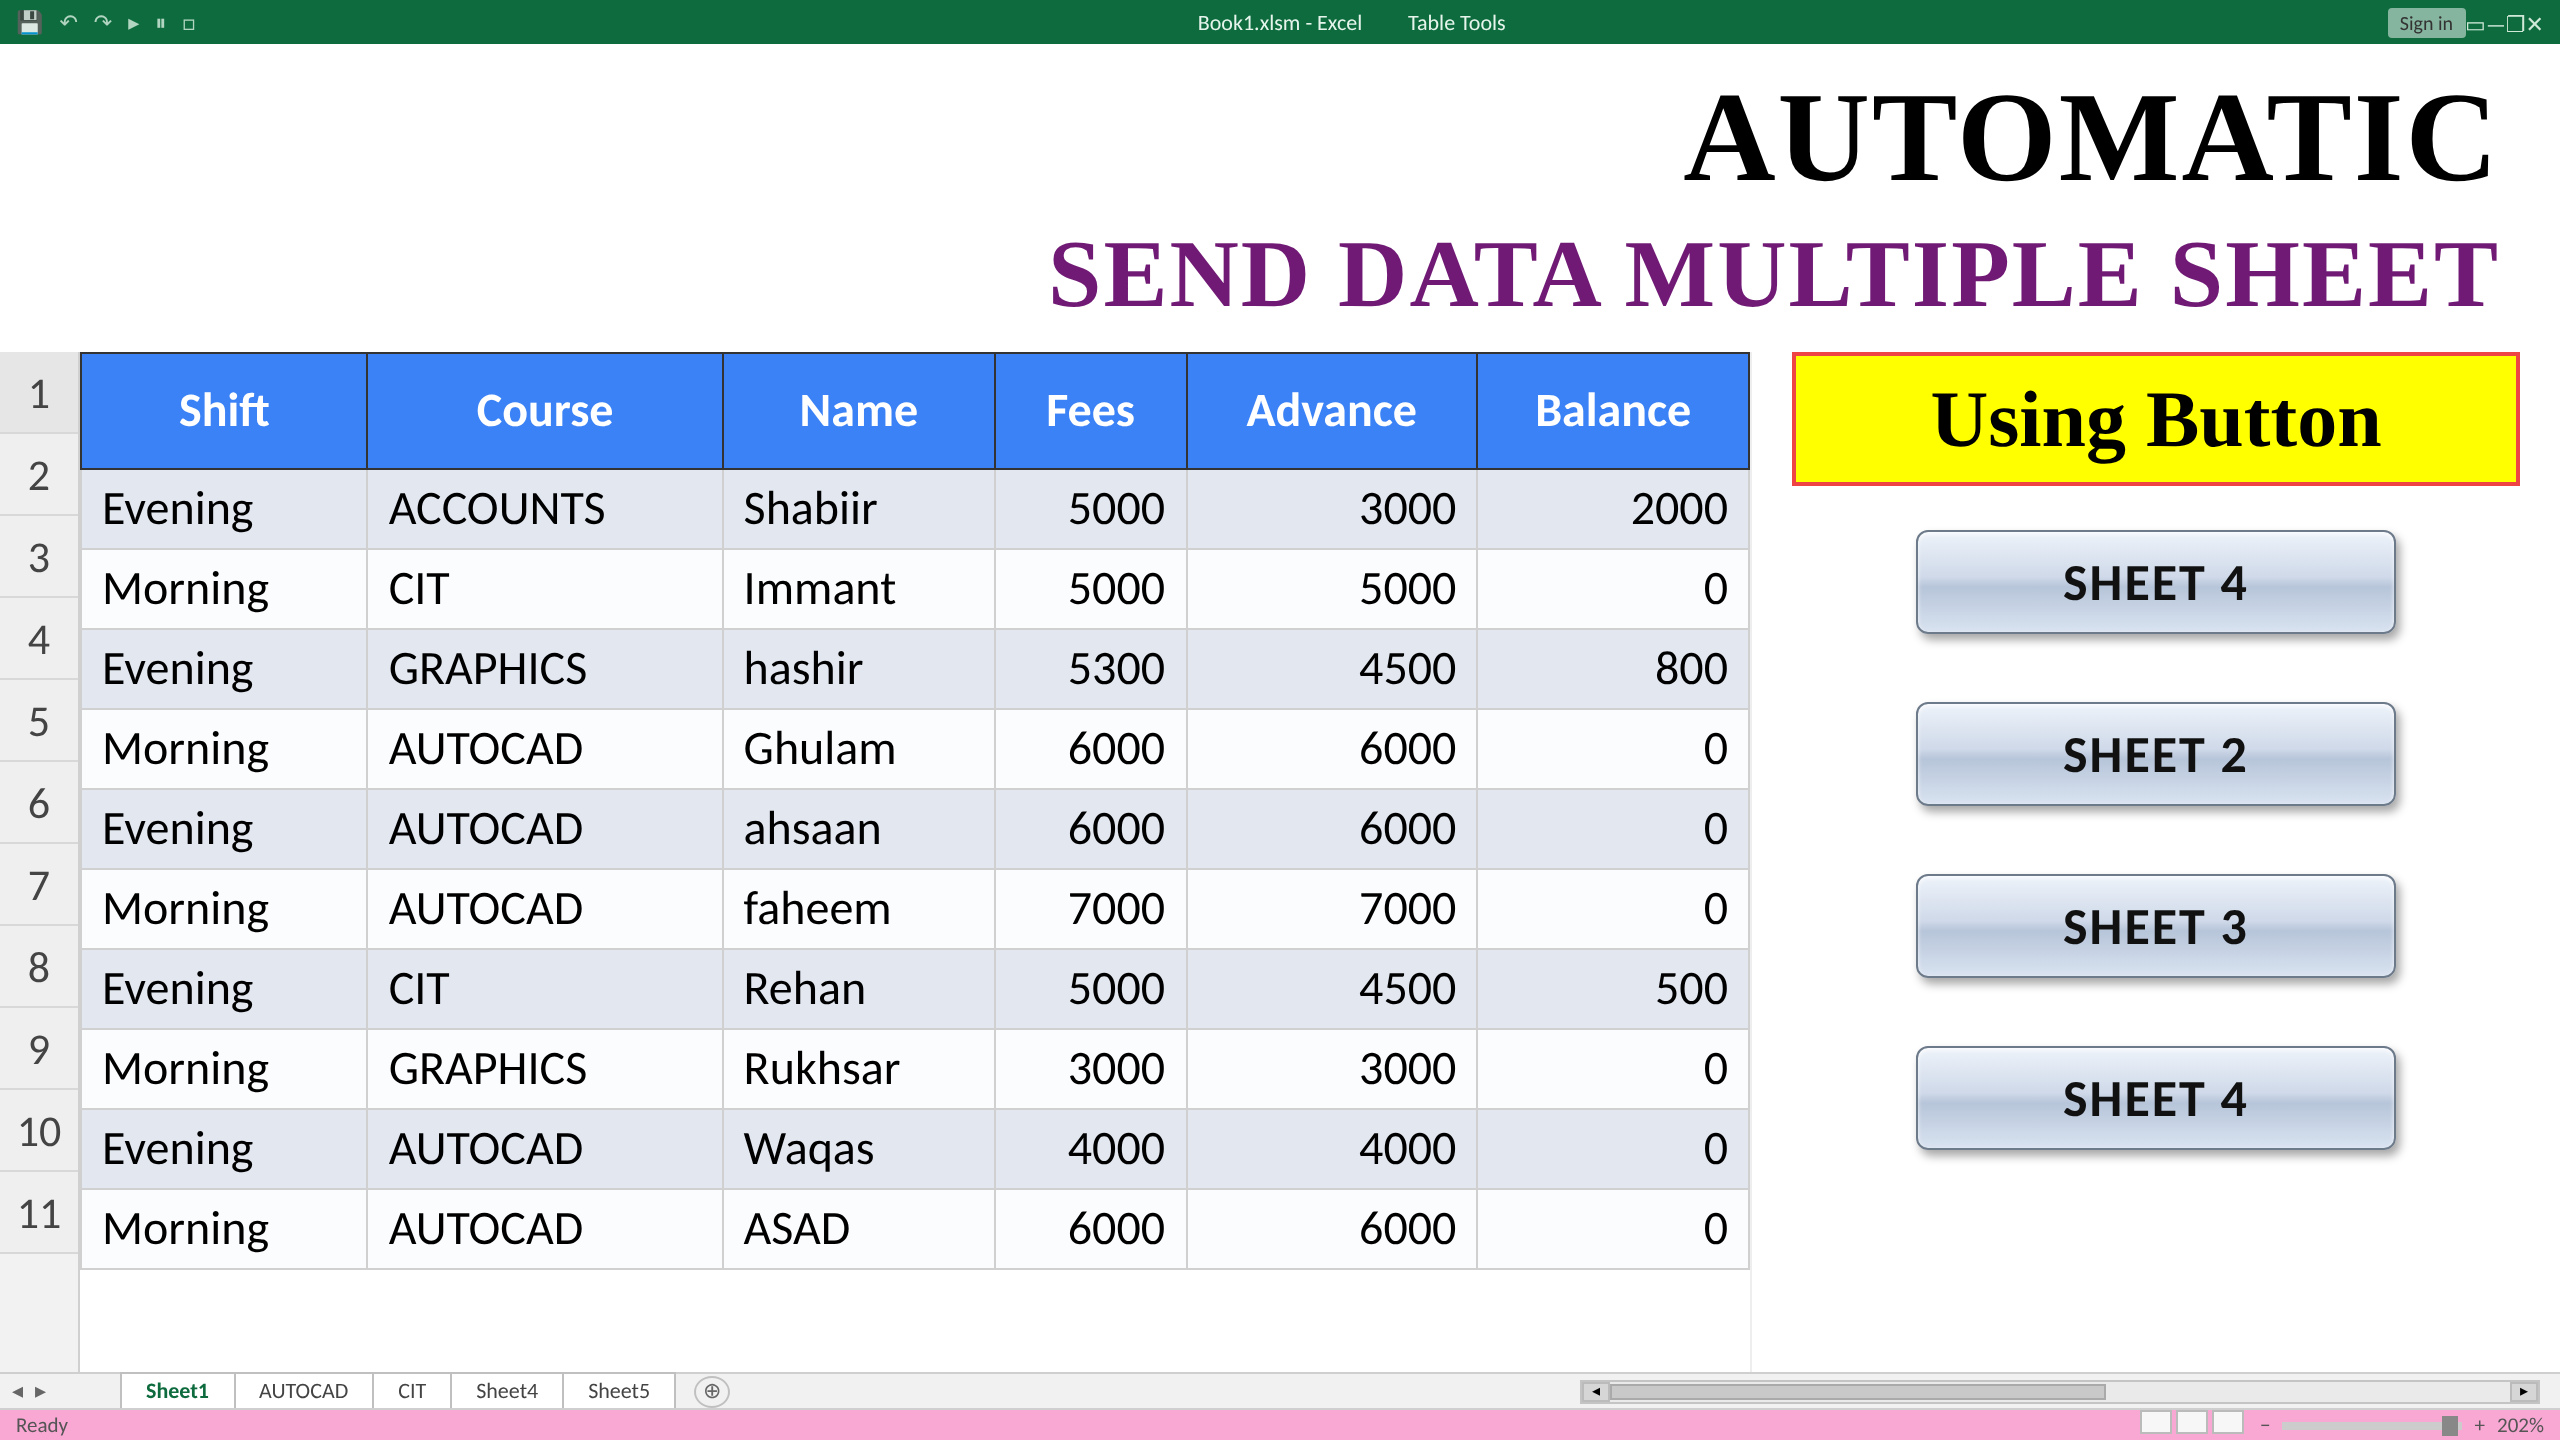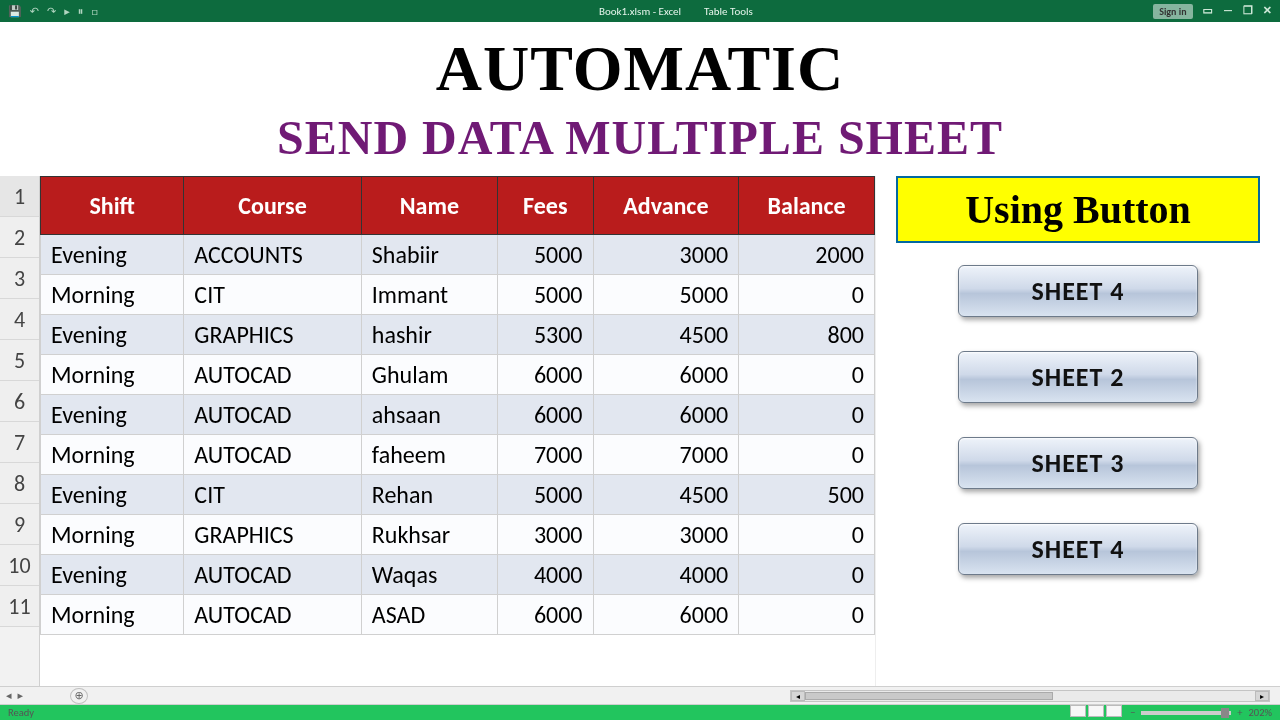--- a/index.html
+++ b/index.html
@@ -3,63 +3,63 @@
 <meta charset="utf-8">
 <style>
   * { box-sizing: border-box; margin: 0; padding: 0; }
   html, body { width: 1280px; height: 720px; overflow: hidden; font-family: Calibri, Arial, sans-serif; background: #fff; }
   
   
   .titlebar { height: 22px; background: #0d6b3e; color: #cfe8d8; display: flex; align-items: center; padding: 0 8px; font-size: 11px; position: relative; }
   .titlebar .qat { display: flex; gap: 8px; align-items: center; }
   .titlebar .qat span { opacity: .85; }
   .titlebar .title-center { position: absolute; left: 50%; transform: translateX(-50%); color: #e6f5ec; }
-  .titlebar .title-right { position: absolute; right: 8px; display: flex; gap: 10px; align-items: flex-start; font-weight: bold; }
+  .titlebar .title-right { position: absolute; right: 8px; display: flex; align-items: flex-end; }
   .titlebar .signin { background: rgba(255,255,255,.5); color: #333; padding: 1px 6px; border-radius: 2px; font-size: 10px; }
   
   
-  .overlay { position: absolute; top: 22px; left: 20px; right: 20px; background: #fff; padding: 10px 10px 6px 10px; text-align: center; z-index: 2; }
+  .overlay { position: absolute; top: 22px; left: 20px; right: 20px; background: #fff; padding: 10px 10px 6px 10px; text-align: right; z-index: 2; }
   .overlay h1 { font-family: "Times New Roman", serif; font-size: 64px; font-weight: 700; letter-spacing: 1px; color: #000; }
   .overlay h2 { font-family: "Times New Roman", serif; font-size: 48px; font-weight: 700; color: #701a75; margin-top: 4px; letter-spacing: 1px; }
   
   
   .workspace { position: absolute; top: 176px; left: 0; right: 0; bottom: 34px; display: flex; }
   
   
   .gutter { width: 40px; background: #f2f2f2; border-right: 1px solid #d0d0d0; }
   .gutter div { height: 41px; border-bottom: 1px solid #d8d8d8; display: flex; align-items: center; justify-content: center; font-size: 22px; color: #444; background: #efefef; }
   .gutter div:first-child { background: #e6e6e6; height: 41px; }
   
   
   .tablewrap { flex: 1; overflow: hidden; }
   table.excel { border-collapse: collapse; width: 100%; font-size: 24px; }
-  table.excel th { background: #b91c1c; color: #fff; font-weight: 700; padding: 14px 10px; text-align: center; height: 41px; border: 1px solid #333; }
+  table.excel th { background: #3b82f6; color: #fff; font-weight: 700; padding: 14px 10px; text-align: center; height: 41px; border: 1px solid #333; }
   table.excel td { padding: 5px 10px; border: 1px solid #d0d0d0; height: 24px; }
   table.excel tbody tr:nth-child(odd)  { background: #e2e7f0; }
   table.excel tbody tr:nth-child(even) { background: #fbfcfe; }
   .num { text-align: right; padding-right: 14px; }
   
   
   .rightpanel { width: 405px; background: #fff; padding: 0 20px; position: relative; border-left: 1px solid #eee;}
-  .using-btn { background: #ffff00; color: #000; font-family: "Times New Roman", serif; font-size: 40px; font-weight: 700; text-align: center; padding: 8px 6px; border: 2px solid #0369a1; margin-bottom: 22px; }
+  .using-btn { background: #ffff00; color: #000; font-family: "Times New Roman", serif; font-size: 40px; font-weight: 700; text-align: center; padding: 8px 6px; border: 2px solid #ef4444; margin-bottom: 22px; }
   .sheet-btn { display: block; margin: 0 auto 34px auto; width: 240px; height: 52px; border: 1px solid #6d7a8a; border-radius: 6px; background: linear-gradient(#eef3fa 0%, #cfd9e9 45%, #b7c5da 55%, #d9e3f0 100%); box-shadow: 2px 3px 5px rgba(0,0,0,.35), inset 0 1px 2px rgba(255,255,255,.8); font-size: 26px; font-weight: 700; font-family: Calibri, Arial, sans-serif; color: #111; cursor: pointer; letter-spacing: 1px; }
   
   
   .sheetbar { position: absolute; bottom: 16px; left: 0; right: 0; height: 18px; background: #f1f1f1; border-top: 1px solid #cfcfcf; display: flex; align-items: center; font-size: 11px; padding-left: 60px; gap: 0; }
   .sheetbar .arrows { position: absolute; left: 6px; display: flex; gap: 6px; color: #666; }
   .sheetbar .tab { padding: 2px 12px; border: 1px solid #c0c0c0; border-bottom: none; background: #fff; color: #444; margin-right: -1px; cursor: pointer; }
   .sheetbar .tab.active { background: #fff; border-bottom: 2px solid #0d6b3e; color: #0d6b3e; font-weight: 600; }
   .sheetbar .addtab { width: 18px; height: 16px; border: 1px solid #c0c0c0; border-radius: 50%; display:flex; align-items:center; justify-content:center; margin-left: 10px; font-size: 11px; color:#666; cursor:pointer; }
   .sheetbar .hscroll { position:absolute; right:10px; width:480px; height:12px; border:1px solid #c4c4c4; background:#eaeaea; display:flex; align-items:center; }
   .sheetbar .hscroll .lbtn,.sheetbar .hscroll .rbtn{ width:14px; height:10px; background:#d6d6d6; border:1px solid #bbb; font-size:8px; display:flex; align-items:center; justify-content:center;}
   .sheetbar .hscroll .track{ flex:1; height:8px; position:relative;}
   .sheetbar .hscroll .thumb{ position:absolute; left:0; width:55%; height:8px; background:#c9c9c9; border:1px solid #aaa;}
   
   
-  .statusbar { position: absolute; bottom: 0; left: 0; right: 0; height: 16px; background: #22c55e; border-top: 1px solid #cfcfcf; display: flex; align-items: center; font-size: 10.5px; color: #555; padding: 0 8px; justify-content: space-between; }
+  .statusbar { position: absolute; bottom: 0; left: 0; right: 0; height: 16px; background: #f9a8d4; border-top: 1px solid #cfcfcf; display: flex; align-items: center; font-size: 10.5px; color: #555; padding: 0 8px; justify-content: space-between; }
   .statusbar .zoom { display: flex; align-items: center; gap: 6px; }
   .statusbar .viewbtns span { display:inline-block; width:16px; height:12px; border:1px solid #bbb; margin-right:2px; background:#f7f7f7;}
   .statusbar .slider { width:90px; height:4px; background:#ccc; position:relative;}
   .statusbar .slider::after { content:""; position:absolute; right:2px; top:-3px; width:8px; height:10px; background:#888; }
 </style>
 </head>
 <body>
 
 <div class="titlebar">
   <div class="qat">
@@ -205,20 +205,27 @@
         <button class="sheet-btn">SHEET 4</button>
       </div>
   </div>
 </div>
 
 <div class="sheetbar">
   <div class="arrows">
     <span>◂</span>
     <span>▸</span>
   </div>
+  <div id="sheet-tabs" style="display:flex;">
+      <div class="tab active">Sheet1</div>
+      <div class="tab">AUTOCAD</div>
+      <div class="tab">CIT</div>
+      <div class="tab">Sheet4</div>
+      <div class="tab">Sheet5</div>
+    </div>
   <div class="addtab">⊕</div>
   <div class="hscroll">
     <div class="lbtn">◂</div>
     <div class="track">
         <div class="thumb"></div>
       </div>
     <div class="rbtn">▸</div>
   </div>
 </div>
 

